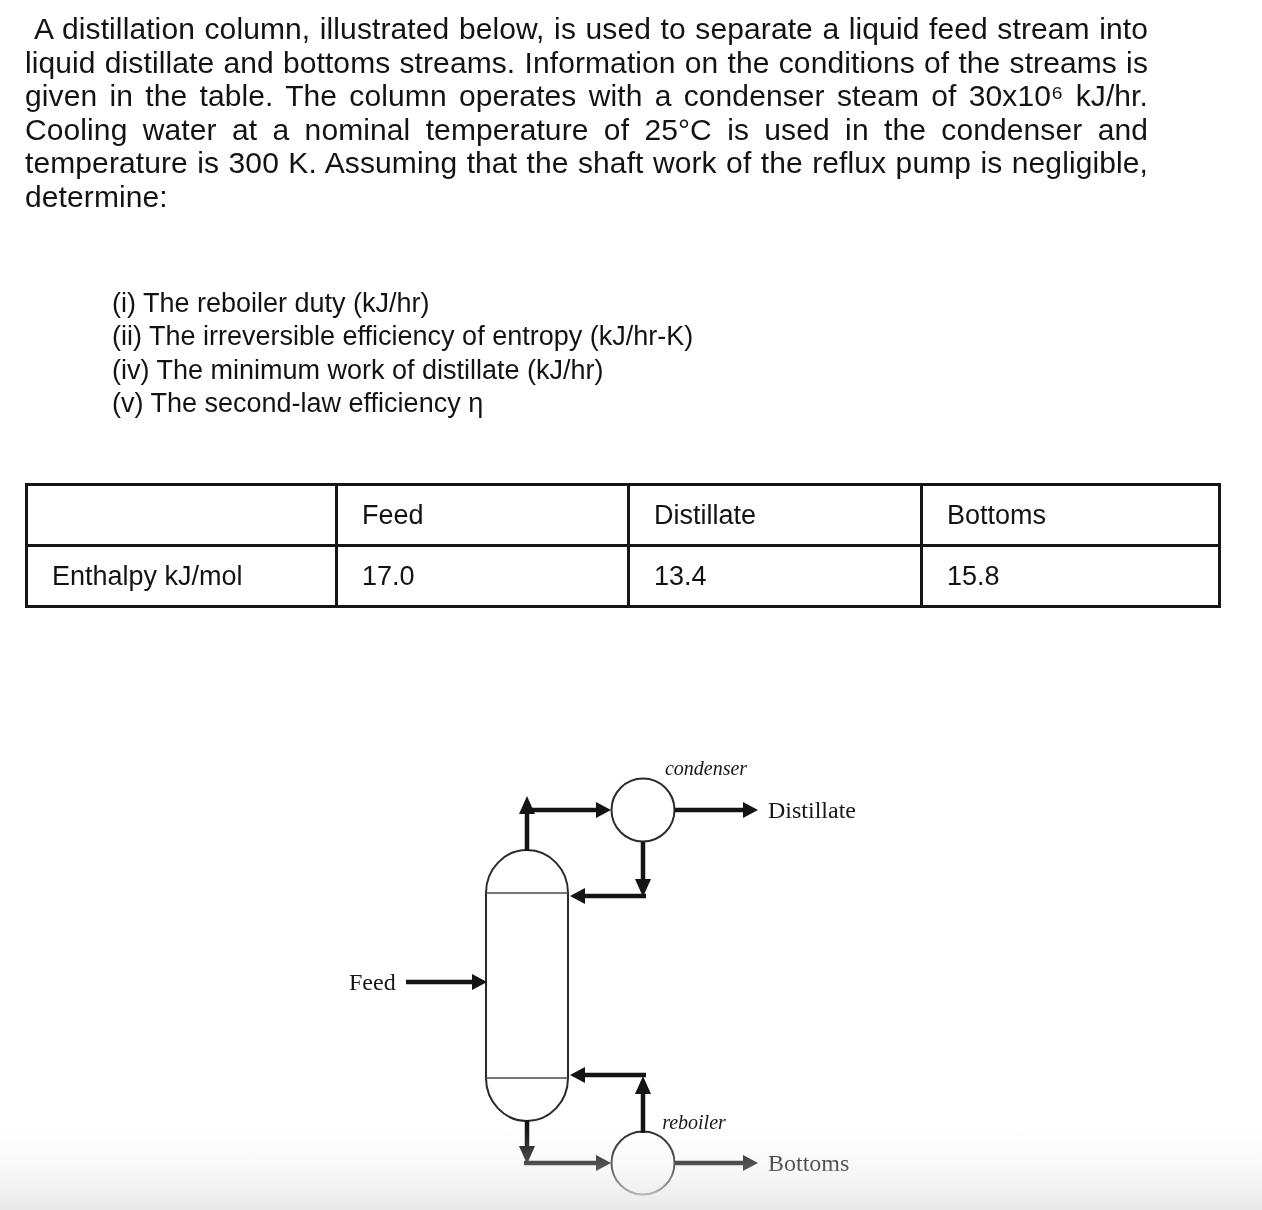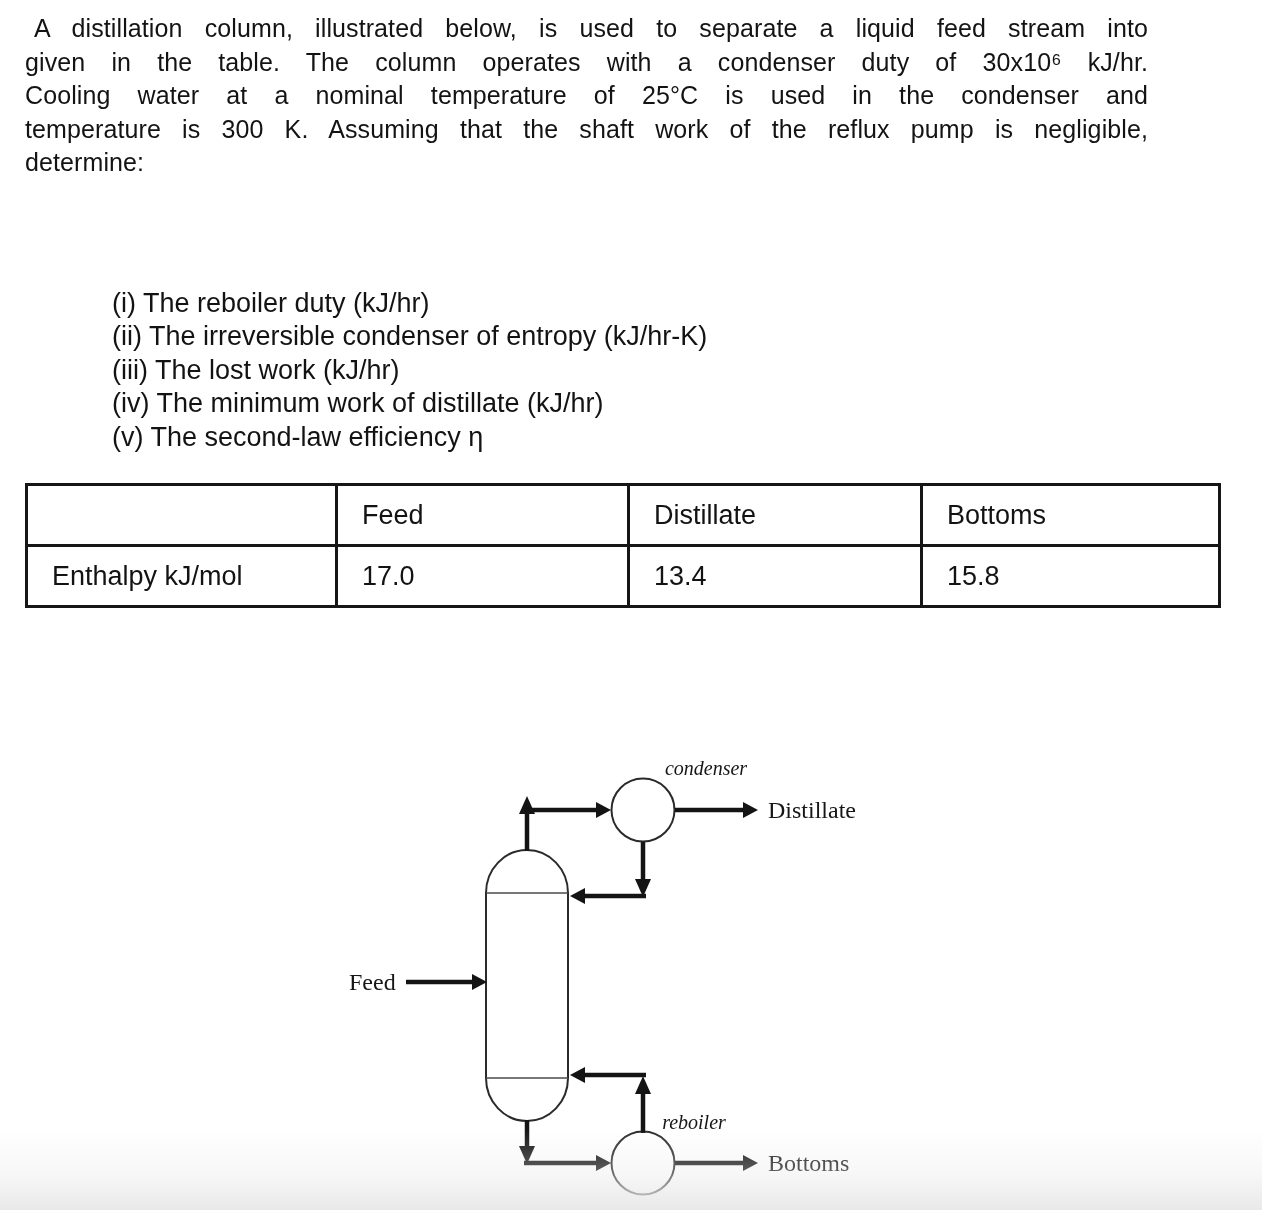--- a/index.html
+++ b/index.html
@@ -9,21 +9,21 @@
     font-family: "Liberation Sans", sans-serif;
     color: #131313;
     position: relative;
     overflow: hidden;
   }
   .page { position: absolute; inset: 0; }
 
   
   .intro {
     position: absolute; left: 25px; top: 12px; width: 1123px;
-    font-size: 25px; line-height: 33.6px;
+    font-size: 30px; line-height: 33.6px;
     letter-spacing: 0.1px;
   }
   .intro .line { text-align: justify; text-align-last: justify; }
   .intro .line.first { text-indent: 9px; }
   .intro .line.last { text-align: center; text-align-last: left; }
 
   .questions {
     position: absolute; left: 112px; top: 287px;
     font-size: 27px; line-height: 33.4px;
   }
@@ -60,30 +60,30 @@
     pointer-events: none;
   }
 </style>
 </head>
 <body>
 
 <div class="page">
 
   <div class="intro">
     <div class="line first">A distillation column, illustrated below, is used to separate a liquid feed stream into</div>
-    <div class="line">given in the table. The column operates with a condenser duty of 30x10⁶ kJ/hr.</div>
+    <div class="line">liquid distillate and bottoms streams. Information on the conditions of the streams is</div>
+    <div class="line">given in the table. The column operates with a condenser steam of 30x10⁶ kJ/hr.</div>
     <div class="line">Cooling water at a nominal temperature of 25°C is used in the condenser and</div>
     <div class="line">temperature is 300 K. Assuming that the shaft work of the reflux pump is negligible,</div>
     <div class="line last">determine:</div>
   </div>
 
   <div class="questions">
     <div>(i) The reboiler duty (kJ/hr)</div>
-    <div>(ii) The irreversible condenser of entropy (kJ/hr-K)</div>
-    <div>(iii) The lost work (kJ/hr)</div>
+    <div>(ii) The irreversible efficiency of entropy (kJ/hr-K)</div>
     <div>(iv) The minimum work of distillate (kJ/hr)</div>
     <div>(v) The second-law efficiency η</div>
   </div>
 
   <table class="stream-table">
     <colgroup>
       <col style="width:310px">
         <col style="width:292px">
         <col style="width:293px">
         <col style="width:298px">

